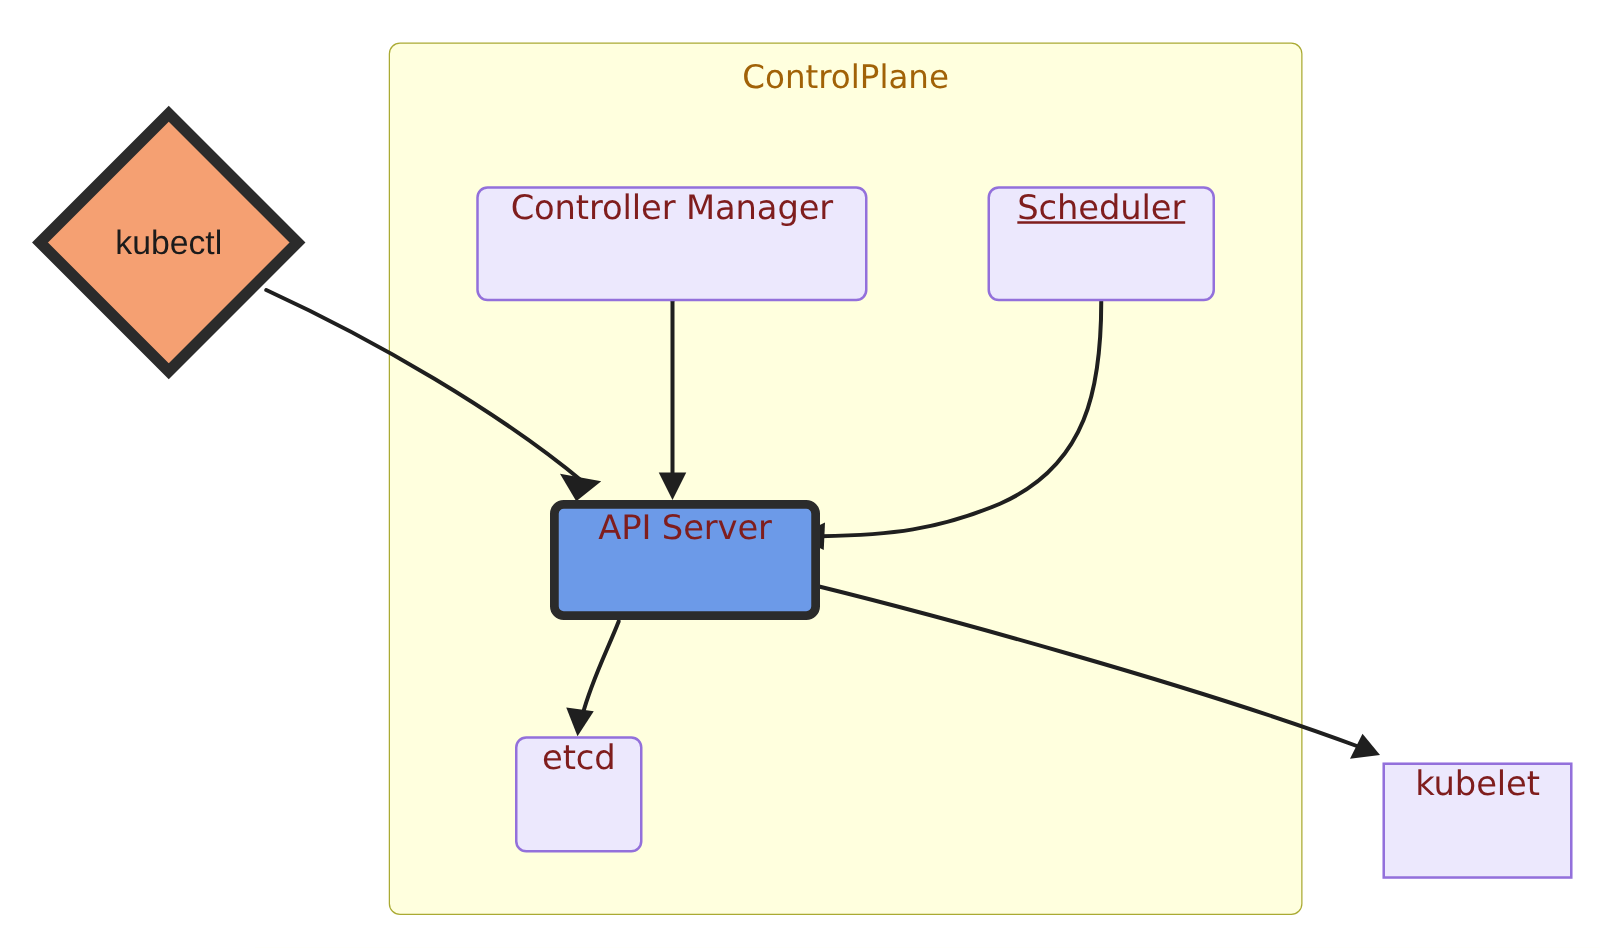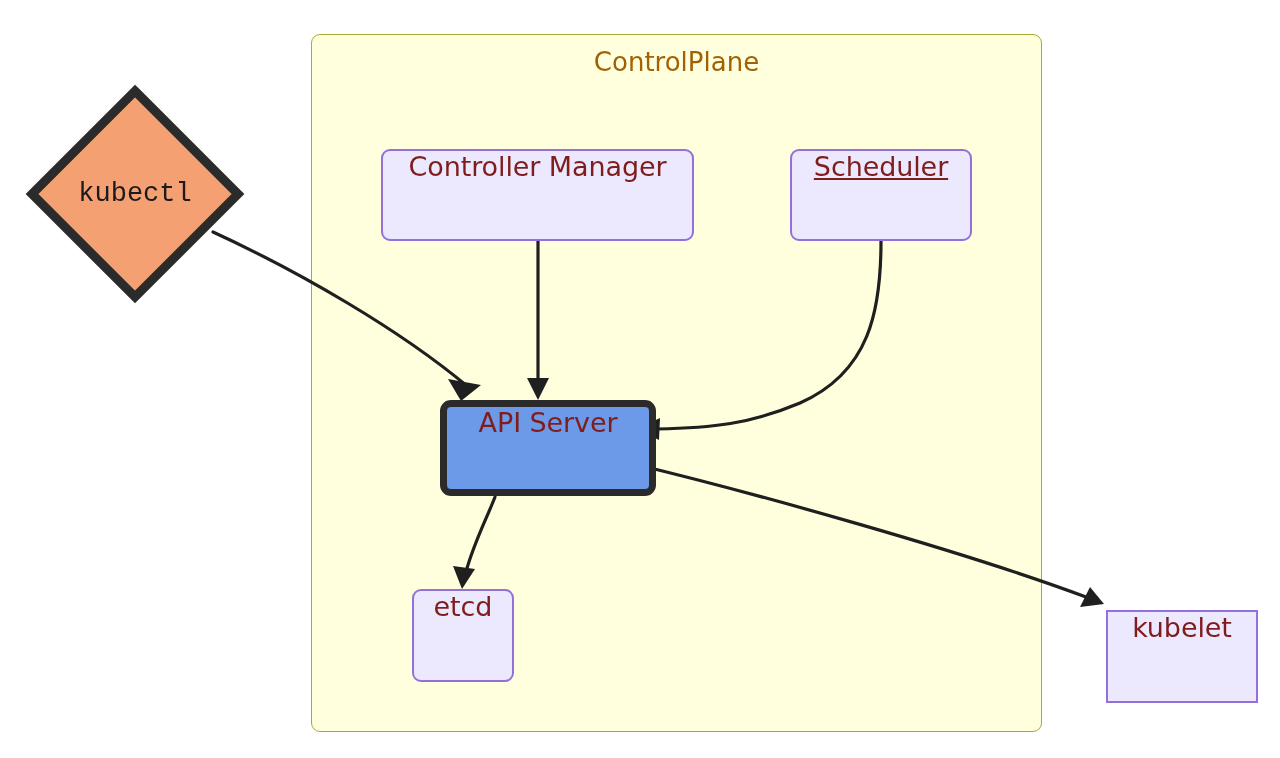--- a/index.html
+++ b/index.html
@@ -97,21 +97,21 @@
     position: absolute;
     left: 0;
     top: 0;
     width: 100%;
     height: 100%;
     display: flex;
     align-items: center;
     justify-content: center;
     font-size: 27px;
     color: #1b1b1b;
-    font-family: Liberation Mono, monospace;
+    font-family: Liberation Sans, sans-serif;
     white-space: nowrap;
     pointer-events: none;
   }
 
   .edge-path {
     fill: none;
     stroke: #1f1f1f;
     stroke-width: 3.2;
     stroke-linecap: round;
   }

